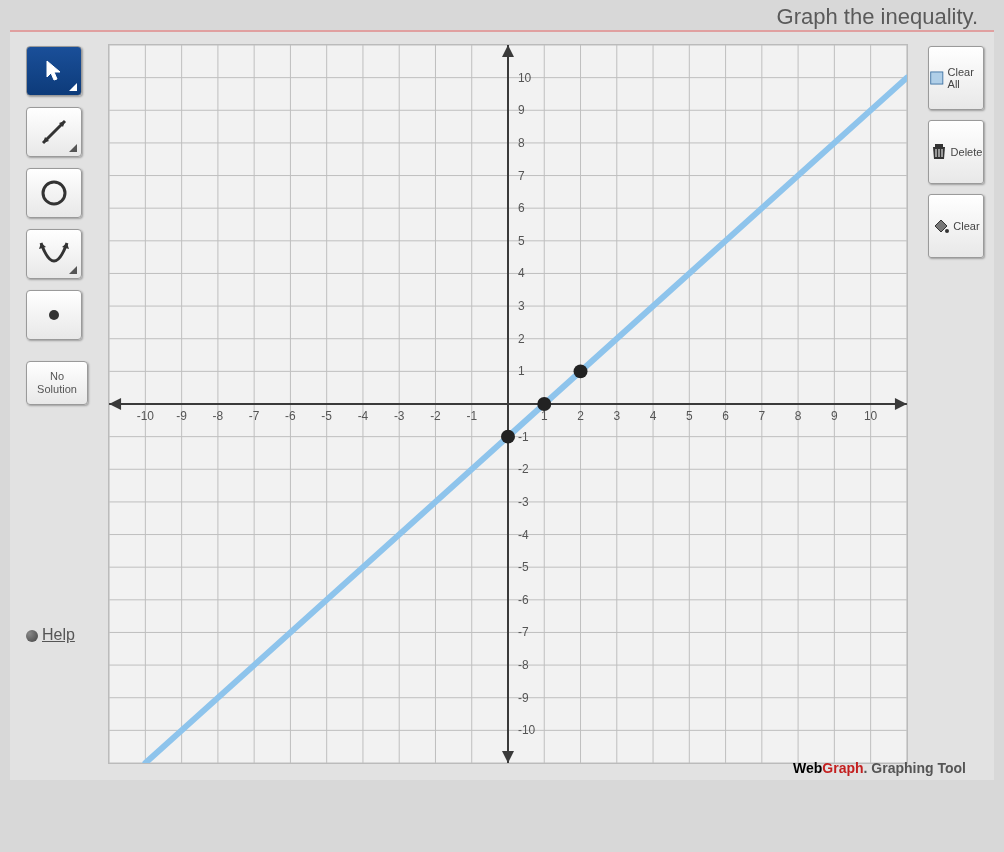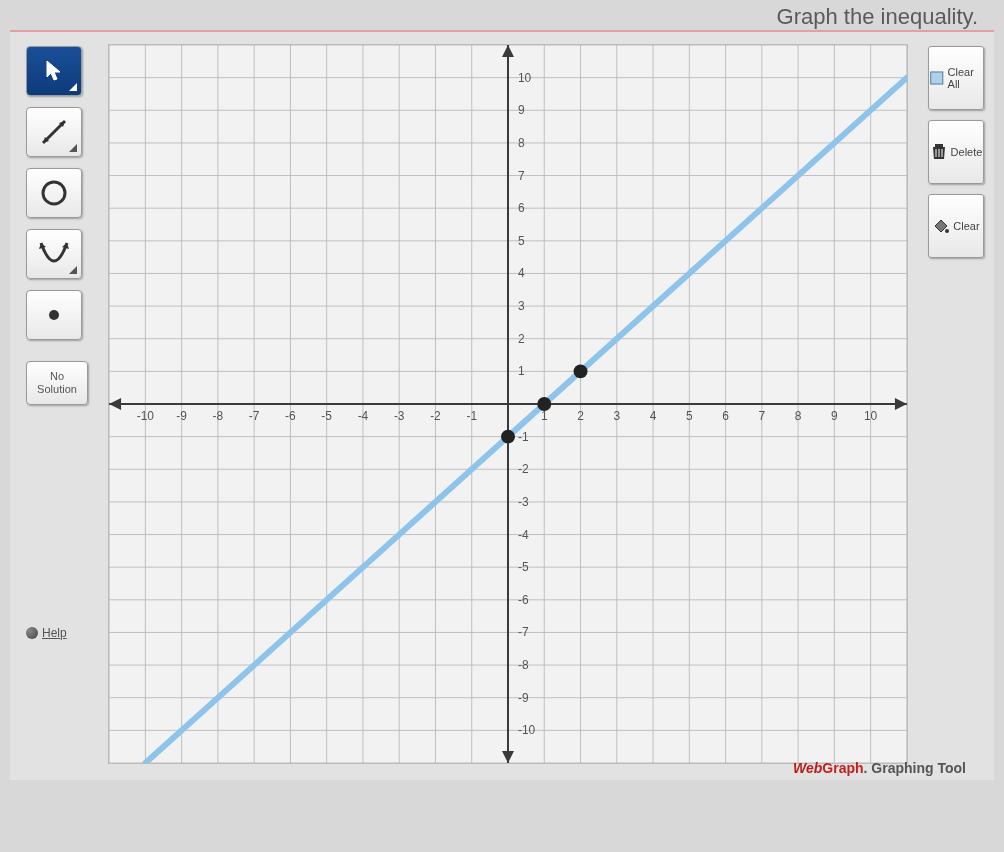--- a/index.html
+++ b/index.html
@@ -72,21 +72,21 @@
     background: linear-gradient(#fff,#e8e8e8);
     font-size:11px; color:#555;
     display:flex; align-items:center; justify-content:center; text-align:center;
     box-shadow: 1px 1px 2px rgba(0,0,0,.3);
     margin-top:10px;
     line-height:1.2;
     white-space: pre-line;
   }
   .help {
     margin-top: 210px;
-    font-size:12px; color:#555;
+    font-size:16px; color:#555;
     text-decoration: underline;
   }
   .help::before {
     content:"";
     display:inline-block;
     width:12px; height:12px;
     border-radius:50%;
     background: radial-gradient(circle at 30% 30%, #888, #444);
     margin-right:4px;
     vertical-align:-2px;
@@ -115,21 +115,21 @@
     box-shadow: 1px 1px 2px rgba(0,0,0,.3);
     font-size:11px; color:#444;
   }
   .right-btn .ico { width:18px; height:18px; }
   .brand {
     position:absolute;
     right:28px; bottom:4px;
     font-size:14px; color:#555;
     font-weight: bold;
   }
-  .brand .wa1 { color:#b91c1c; font-weight:bold;font-style:italic;}
+  .brand .wa1 { color:#000000; font-weight:bold;}
   .brand .wa2 { color:#c31f1f; font-weight:bold;}
   .brand .rest { font-weight: bold; }
 </style>
 </head>
 <body>
 
 <div class="page">
   <div class="prompt">
     <div class="prompt-text">Graph the inequality.</div>
   </div>

